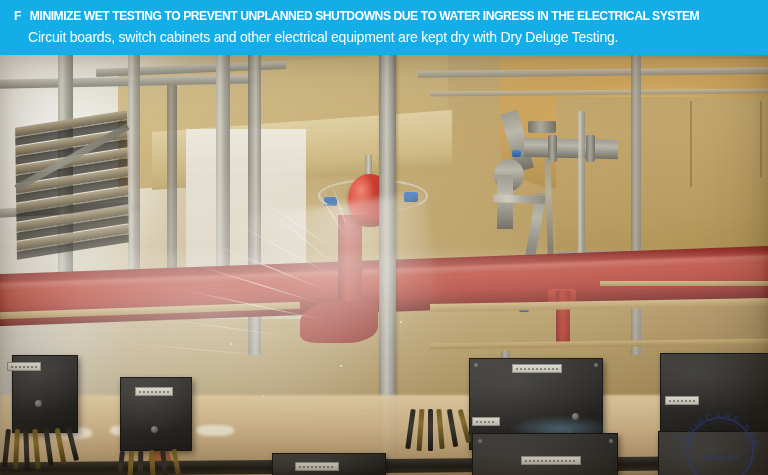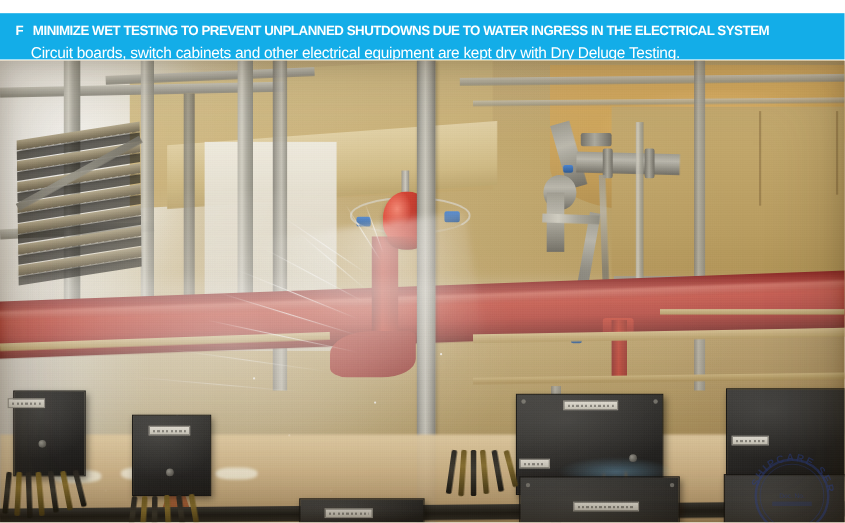--- a/index.html
+++ b/index.html
@@ -13,22 +13,22 @@
   #page {
     position:relative;
     width:768px; height:475px;
     background:#ffffff;
     overflow:hidden;
   }
 
   
   .banner {
     position:absolute;
-    left:0; top:12px;
-    width:768px; height:42px;
+    left:0; top:0;
+    width:768px; height:55px;
     background:#13ADE8;
     overflow:hidden;
   }
   .banner-line1 {
     position:absolute;
     left:14px; top:9px;
     width:752px;
     color:#ffffff;
     font-size:12.3px;
     font-weight:bold;

